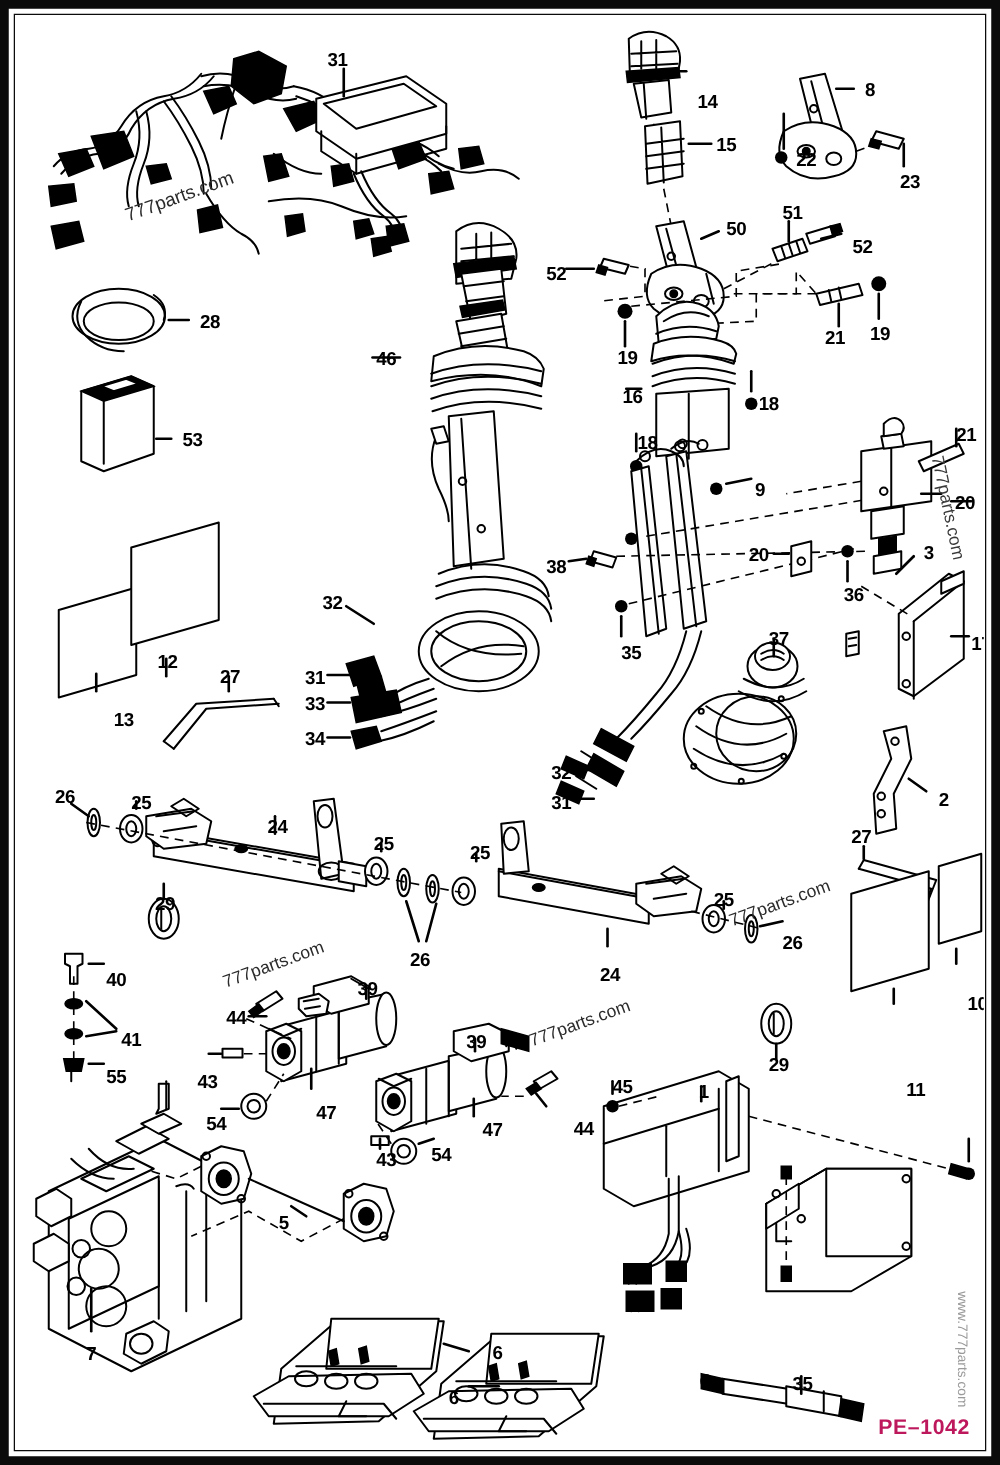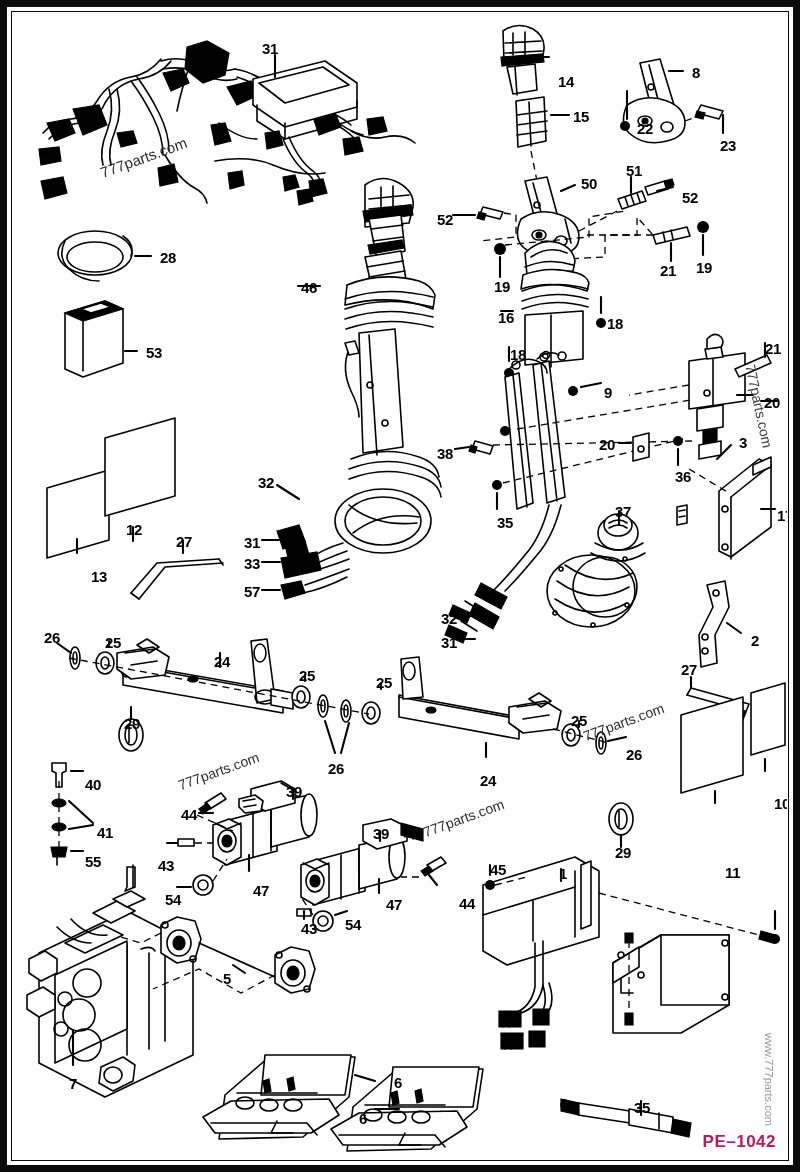--- a/index.html
+++ b/index.html
@@ -789,21 +789,21 @@
         <div class="num" style="left: 662px; top: 456px;">36</div>
         <div class="num" style="left: 245px; top: 462px;">32</div>
         <div class="num" style="left: 113px; top: 509px;">12</div>
         <div class="num" style="left: 764px; top: 495px;">17</div>
         <div class="num" style="left: 484px; top: 502px;">35</div>
         <div class="num" style="left: 602px; top: 491px;">37</div>
         <div class="num" style="left: 163px; top: 521px;">27</div>
         <div class="num" style="left: 231px; top: 522px;">31</div>
         <div class="num" style="left: 231px; top: 543px;">33</div>
         <div class="num" style="left: 58px; top: 556px; margin-left: 20px;">13</div>
-        <div class="num" style="left: 231px; top: 571px;">57</div>
+        <div class="num" style="left: 231px; top: 571px;">34</div>
         <div class="num" style="left: 428px; top: 598px;">32</div>
         <div class="num" style="left: 738px; top: 620px;">2</div>
         <div class="num" style="left: 428px; top: 622px;">31</div>
         <div class="num" style="left: 31px; top: 617px;">26</div>
         <div class="num" style="left: 92px; top: 622px;">25</div>
         <div class="num" style="left: 201px; top: 641px;">24</div>
         <div class="num" style="left: 286px; top: 655px;">25</div>
         <div class="num" style="left: 668px; top: 649px;">27</div>
         <div class="num" style="left: 363px; top: 662px;">25</div>
         <div class="num" style="left: 111px; top: 703px;">29</div>

